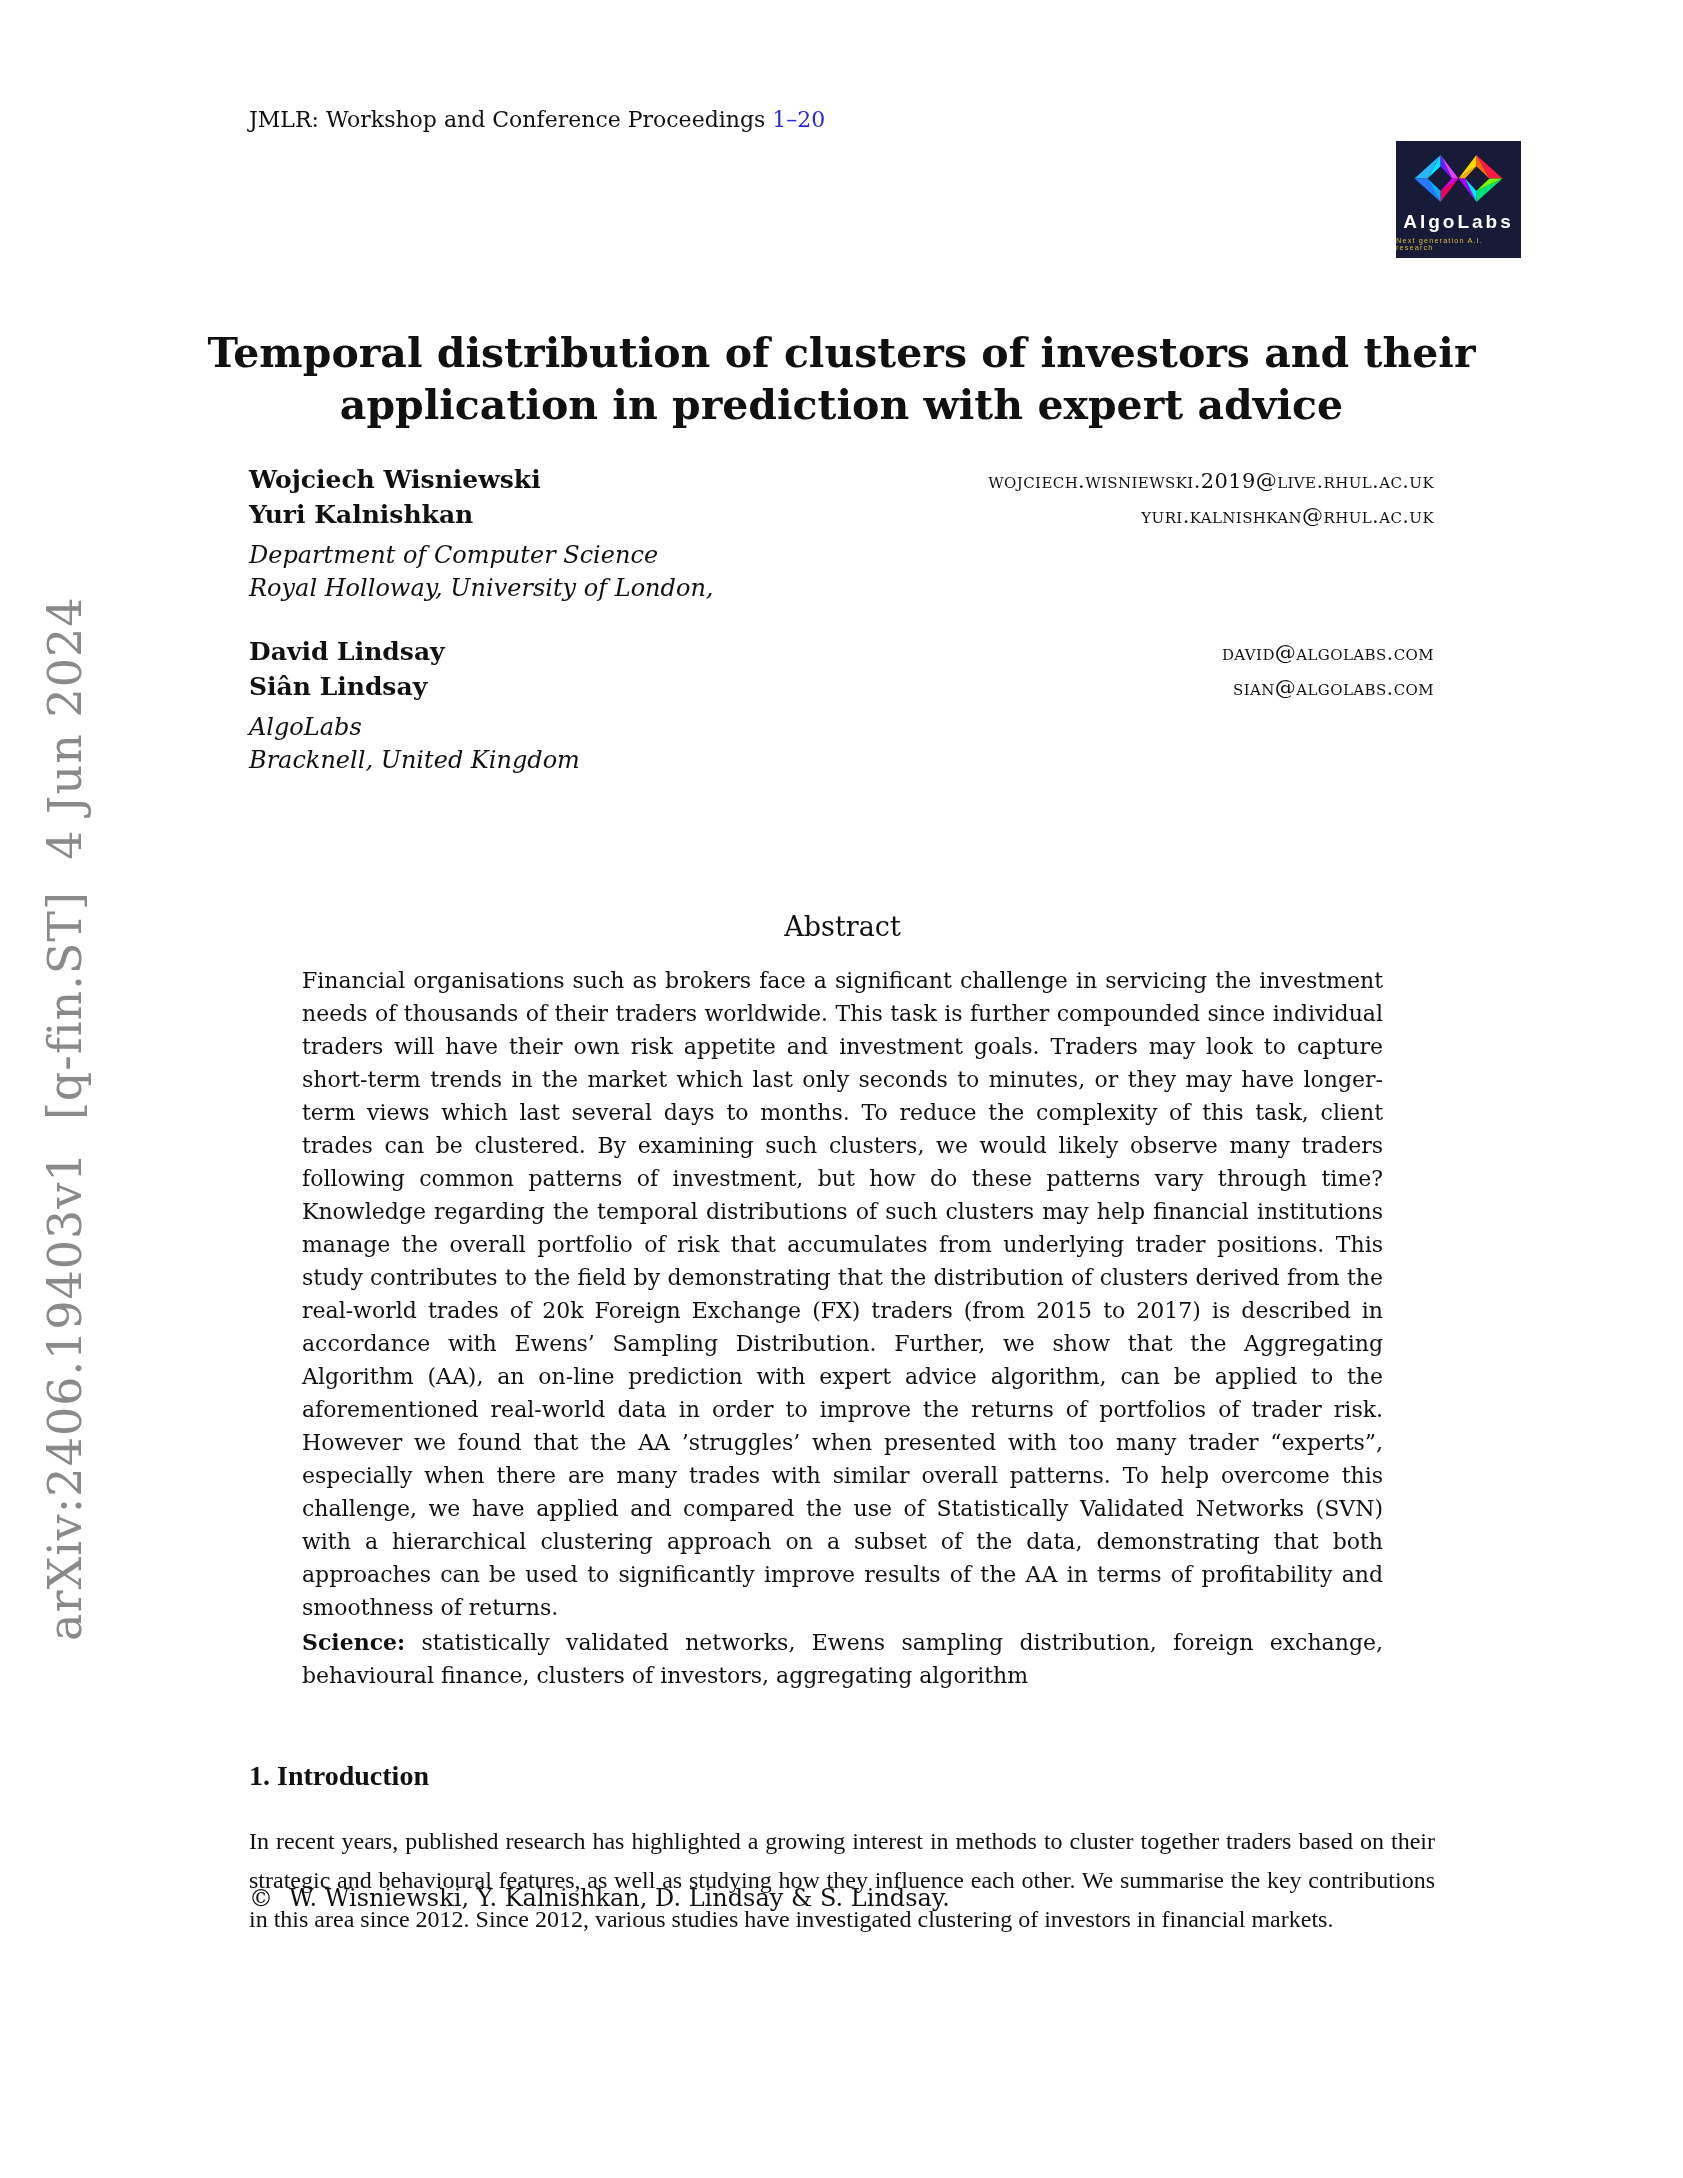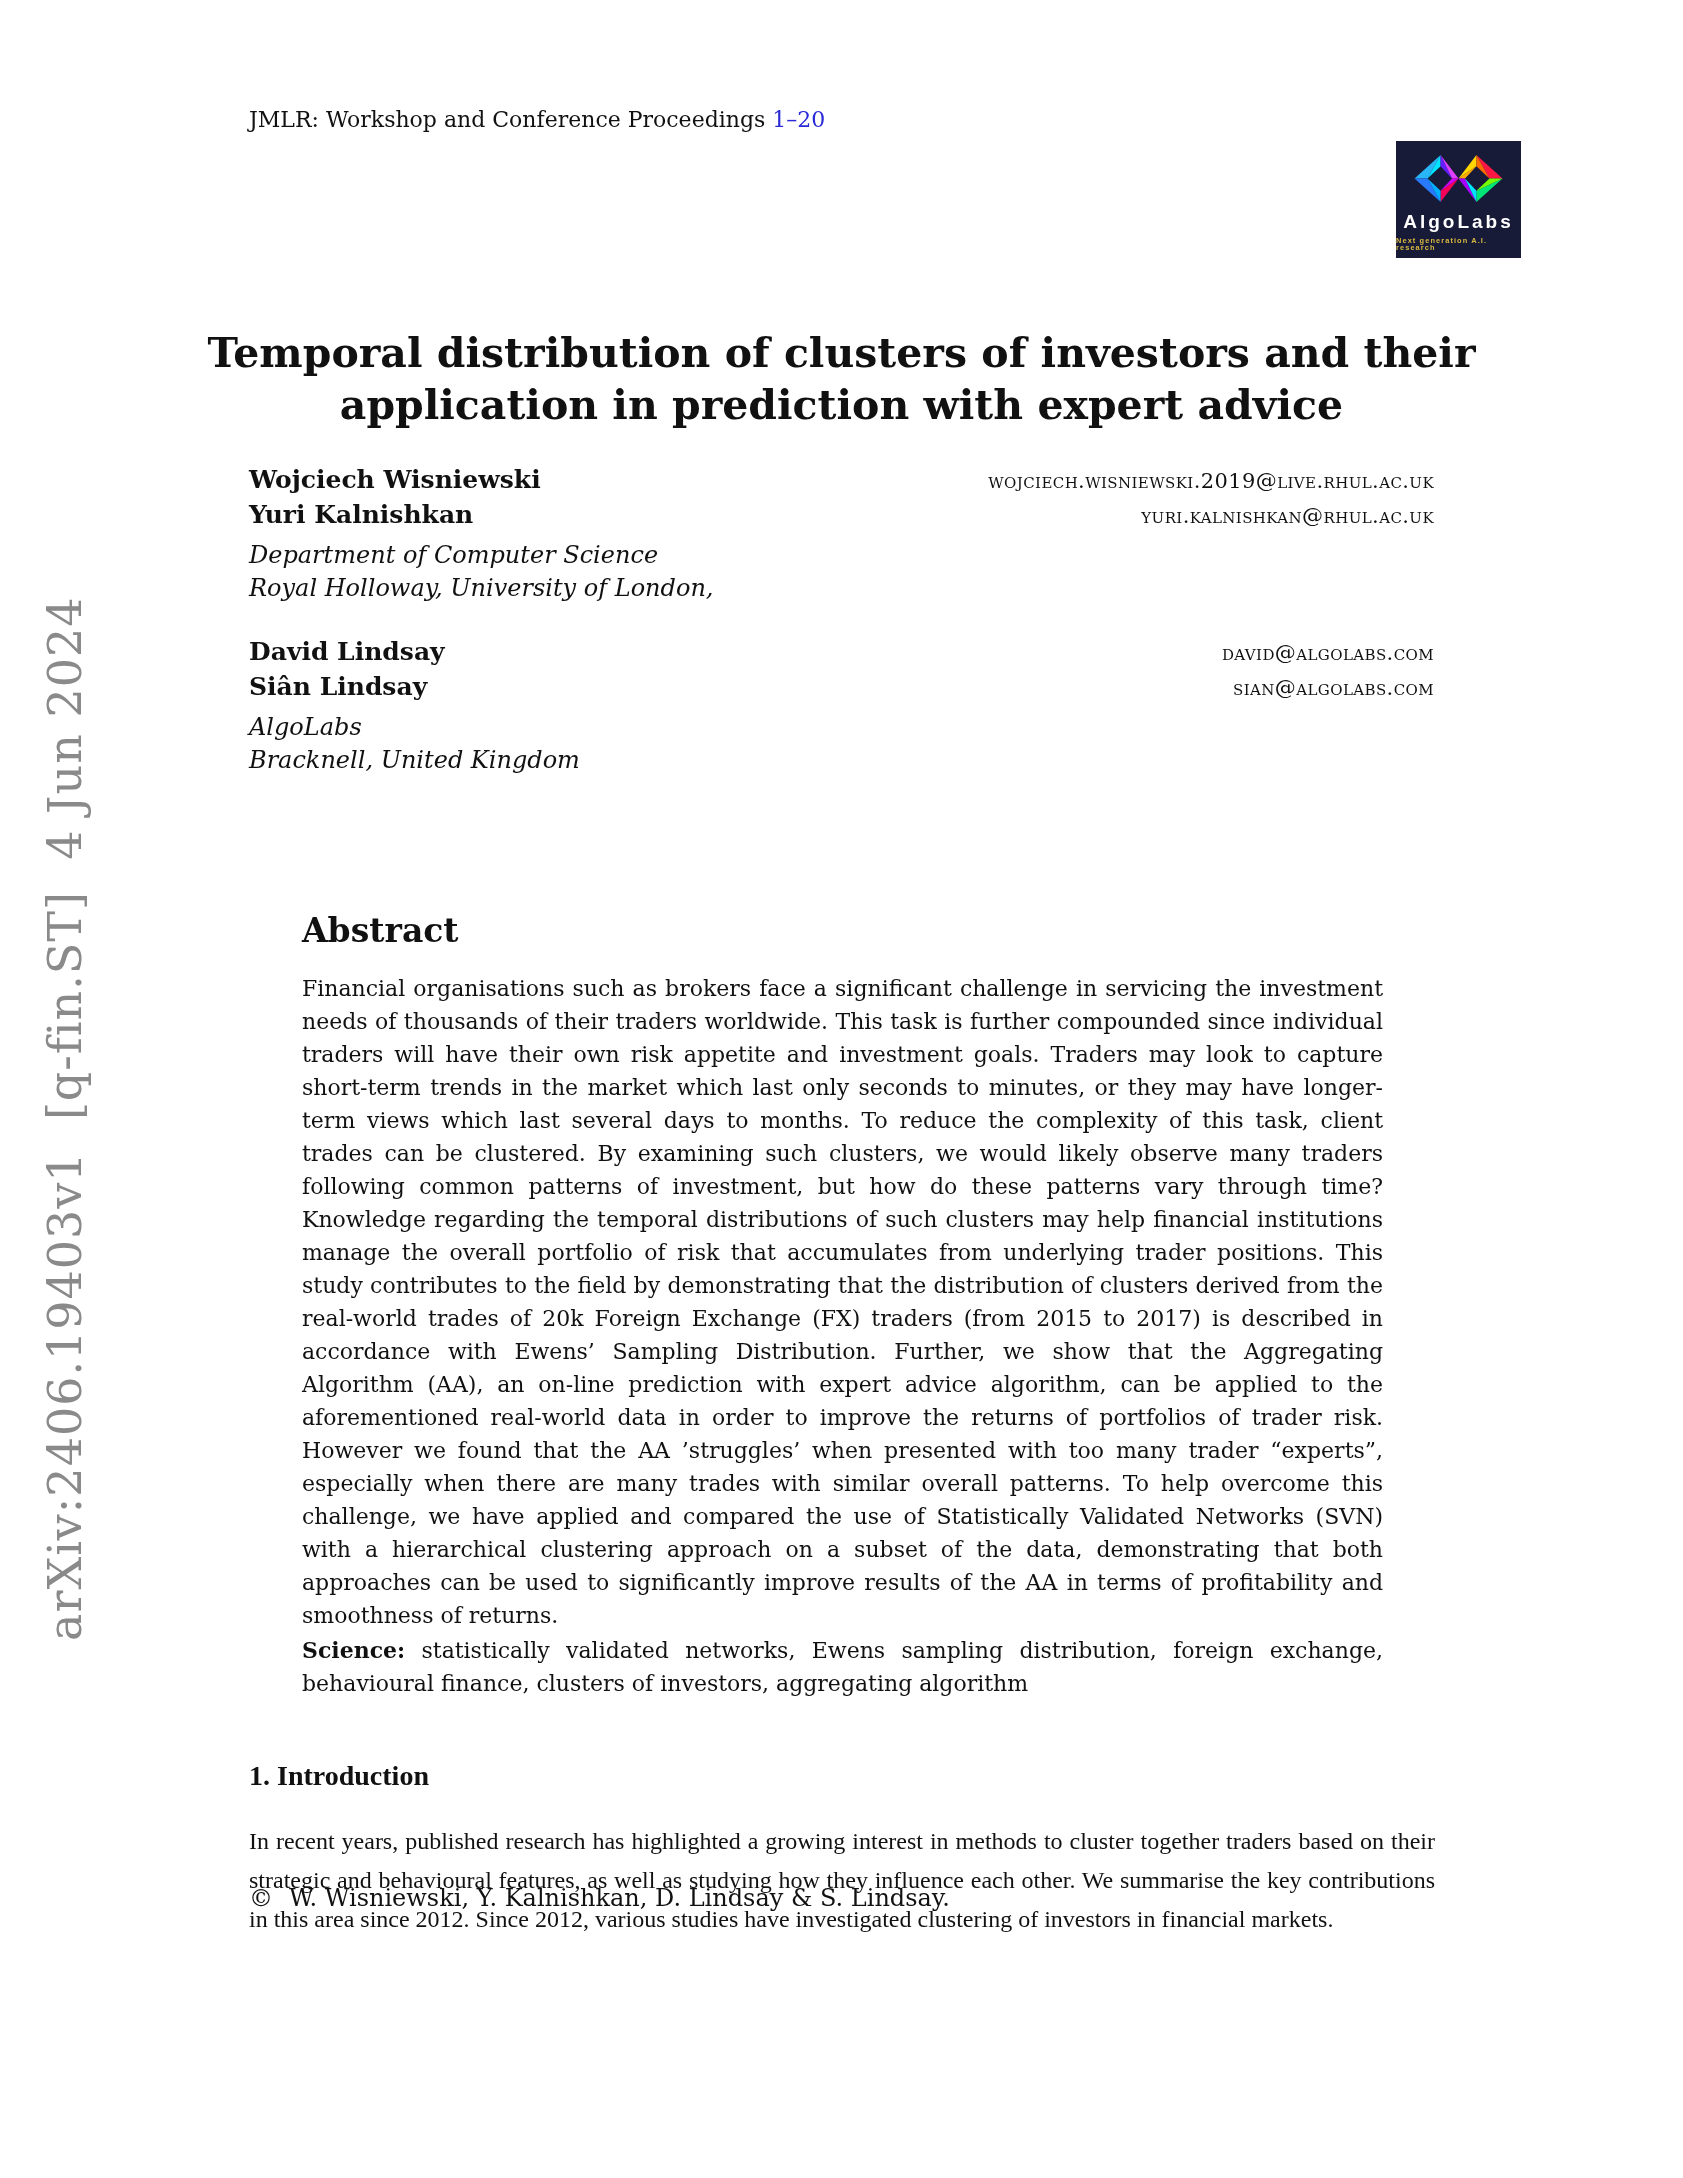--- a/index.html
+++ b/index.html
@@ -37,37 +37,37 @@
     gap:2px;
   }
   .logo-box svg{display:block;margin-top:2px;}
   .logo-brand{
     font-family:"Liberation Sans", sans-serif;
     font-weight:bold;color:#ffffff;font-size:19px;letter-spacing:3px;line-height:1;
     margin-top:3px;
   }
   .logo-tagline{
     font-family:"Liberation Sans", sans-serif;
-    color:#d8b93f;font-size:7.4px;letter-spacing:1.1px;line-height:1;margin-top:4px;font-weight:bold;
+    color:#d8b93f;font-size:7.4px;letter-spacing:1.1px;line-height:1;margin-top:4px;
   }
   
   .paper-title{
     position:absolute;left:0;right:0;top:327px;
     text-align:center;font-weight:bold;font-size:41px;line-height:52px;
   }
   
   .authors{position:absolute;left:249px;right:249px;top:463px;}
   .author-row{display:flex;justify-content:space-between;align-items:baseline;line-height:33px;}
   .author-name{font-weight:bold;font-size:25px;}
   .author-email{font-variant:small-caps;font-size:21px;letter-spacing:0.4px;}
   .affiliation{margin-top:6px;font-style:italic;font-size:24px;line-height:33px;}
   .author-group + .author-group{margin-top:30px;}
   
   .abstract{position:absolute;left:302px;width:1081px;top:911px;}
-  .abstract-heading{font-weight:bold;font-size:33px;margin:0 0 22px 0;}
+  .abstract-heading{text-align:center;font-weight:normal;font-size:27px;margin:0 0 22px 0;}
   .abstract-body{font-size:22px;line-height:33px;text-align:justify;margin:0;}
   .keywords{font-size:22px;line-height:33px;text-align:justify;margin:2px 0 0 0;}
   .keywords-label{font-weight:bold;}
   
   .section{position:absolute;left:249px;width:1186px;top:1760px;font-family:Liberation Serif, serif;}
   .section-heading{font-weight:bold;font-size:28px;margin:0 0 30px 0;}
   .section-body{font-size:24px;line-height:39px;text-align:justify;margin:0;}
   
   .footer{position:absolute;left:249px;top:1884px;font-size:24px;}
   .footer .copyright-symbol{margin-right:16px;}

